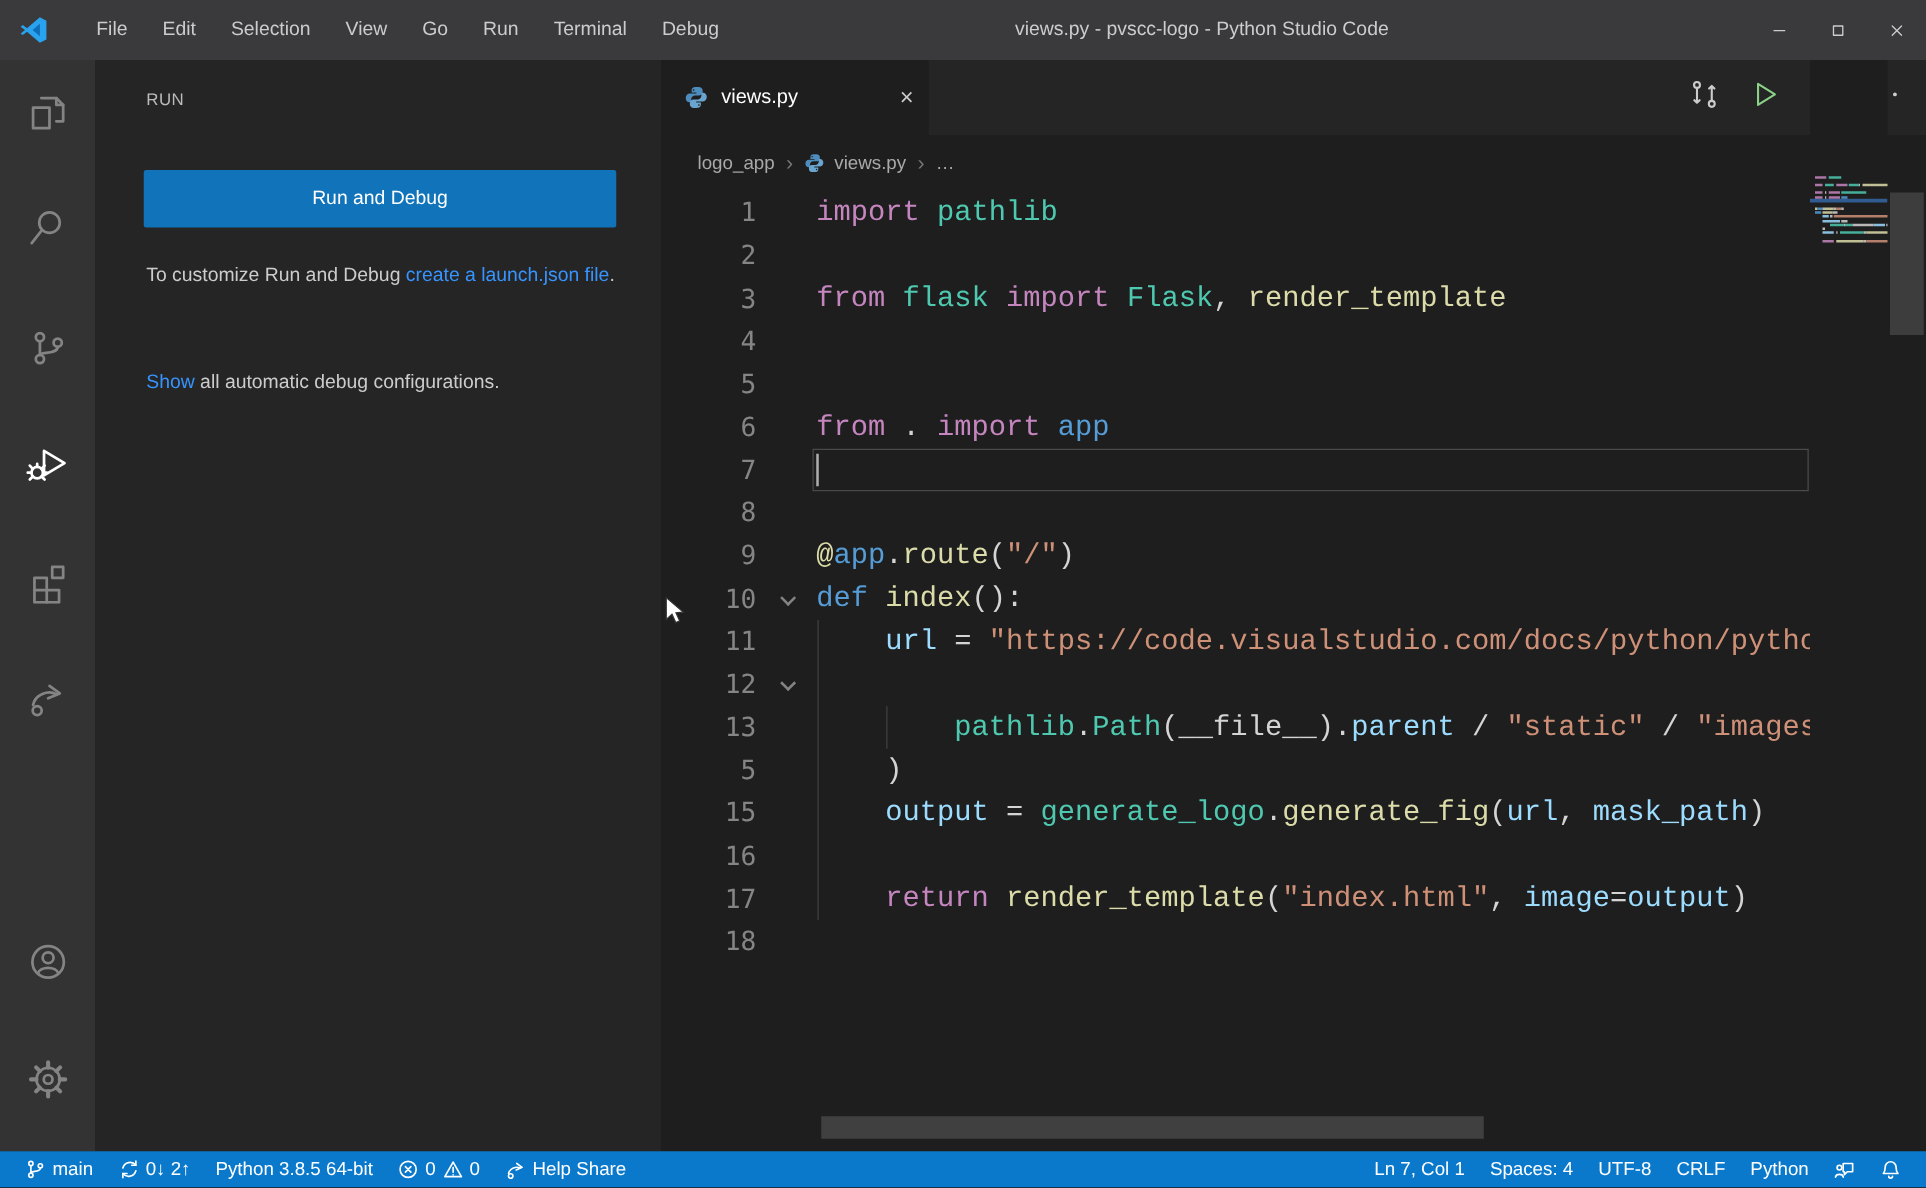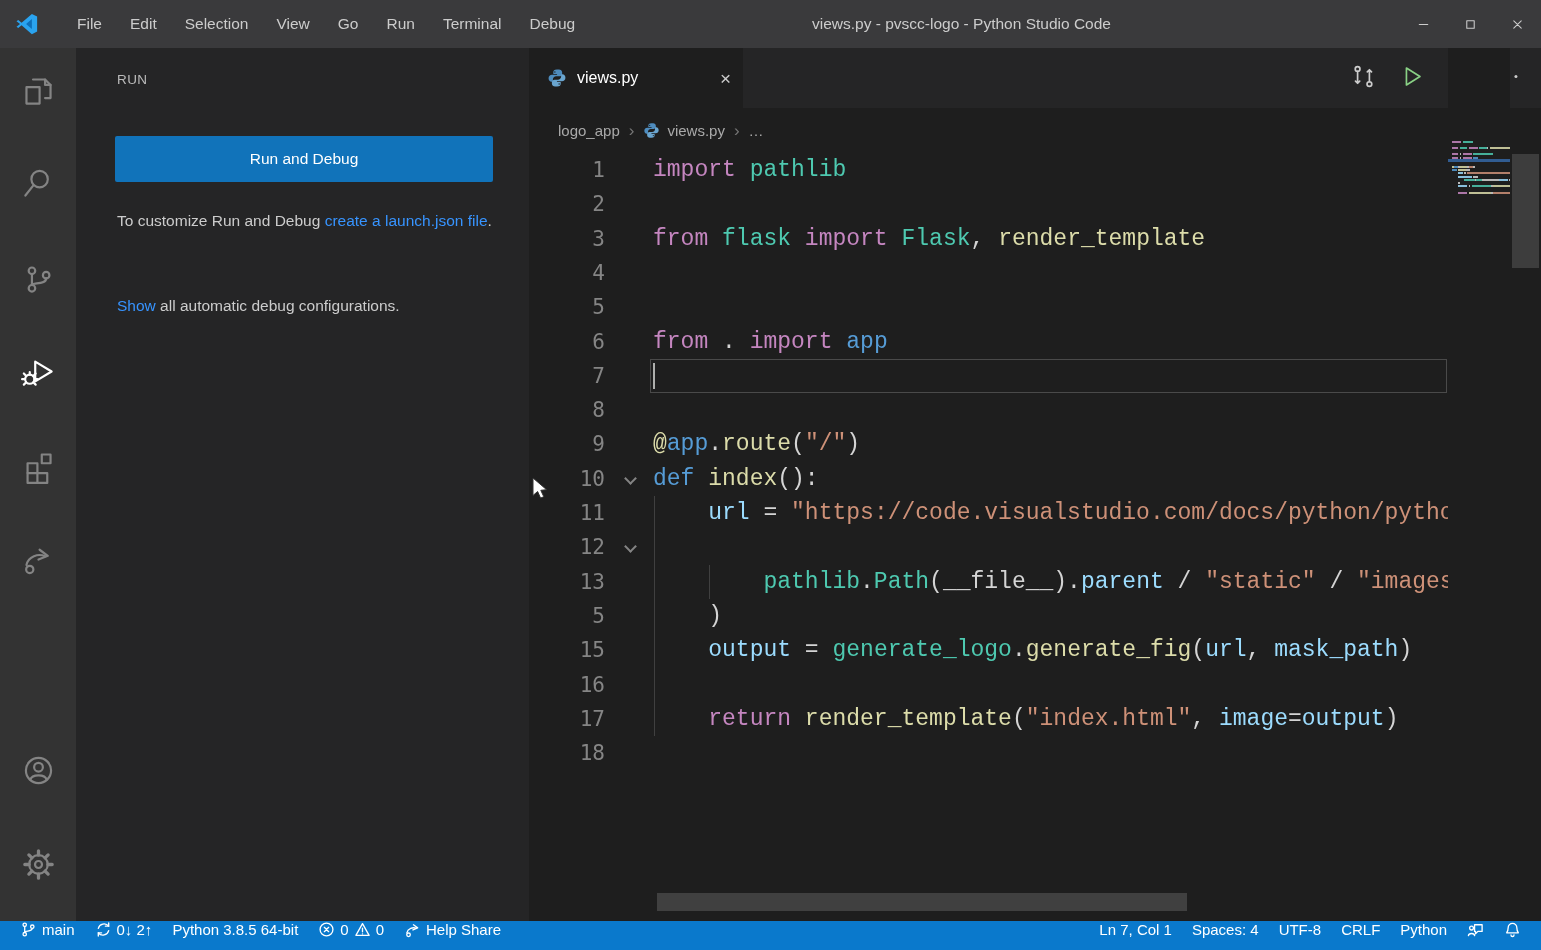--- a/index.html
+++ b/index.html
@@ -65,21 +65,21 @@
   #minimap { position:absolute; top:0; right:31px; width:62px; bottom:0; background:#1e1e1e; overflow:hidden; }
   #minimap-content { position:absolute; top:92px; left:4px; right:0; }
   .mini-line { position:relative; height:3.2px; }
   .mini-tk { position:absolute; top:.6px; height:2px; opacity:.85; }
   #minimap-curline { position:absolute; top:111px; left:0; width:62px; height:3.4px; background:rgba(56,114,184,.75); }
   #vscroll { position:absolute; top:0; right:0; width:31px; bottom:0; }
   #vthumb { position:absolute; top:106px; left:2px; width:27px; height:114px; background:rgba(121,121,121,.35); }
   #hthumb { position:absolute; left:128px; top:845px; width:530px; height:18px; background:rgba(121,121,121,.38); }
 
   
-  #statusbar { position:absolute; bottom:0; left:0; right:0; height:29px; background:#0a79cc; display:flex; align-items:flex-start; color:#ffffff; font-size:15px; padding:0 10px; }
+  #statusbar { position:absolute; bottom:0; left:0; right:0; height:29px; background:#0a79cc; display:flex; align-items:center; color:#ffffff; font-size:15px; padding:0 10px; }
   .sb-item { display:flex; align-items:center; padding:0 10px; gap:5px; white-space:nowrap; }
   .sb-item svg { width:17px; height:17px; display:block; }
   #sb-right { margin-left:auto; display:flex; }
 
   
   #mouse-cursor { position:absolute; left:531px; top:477px; width:22px; height:24px; z-index:50; pointer-events:none; }
 </style>
 </head>
 <body>
 

